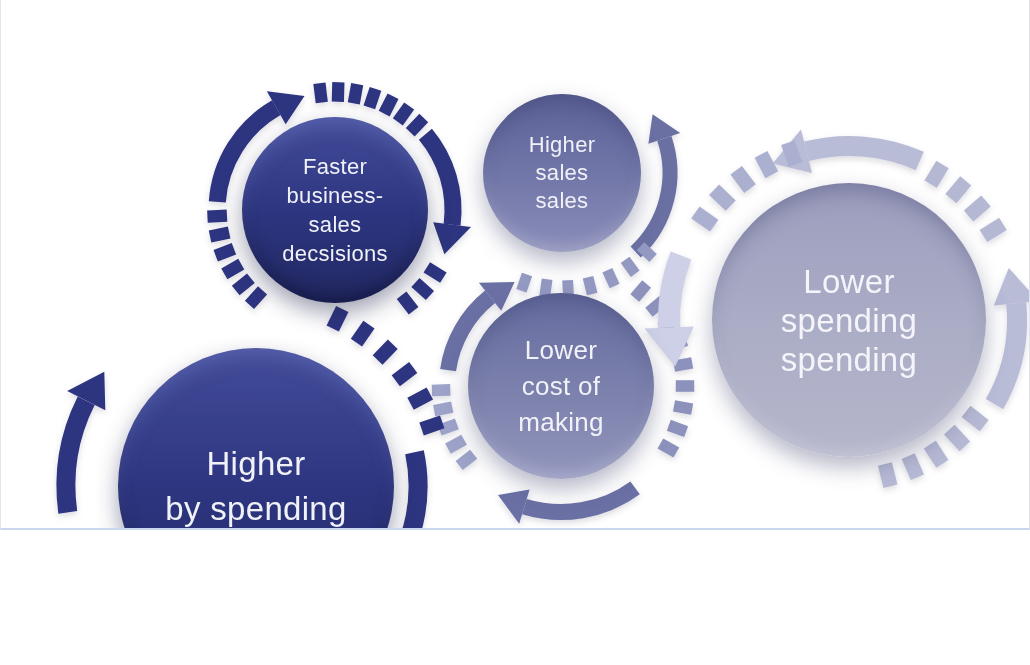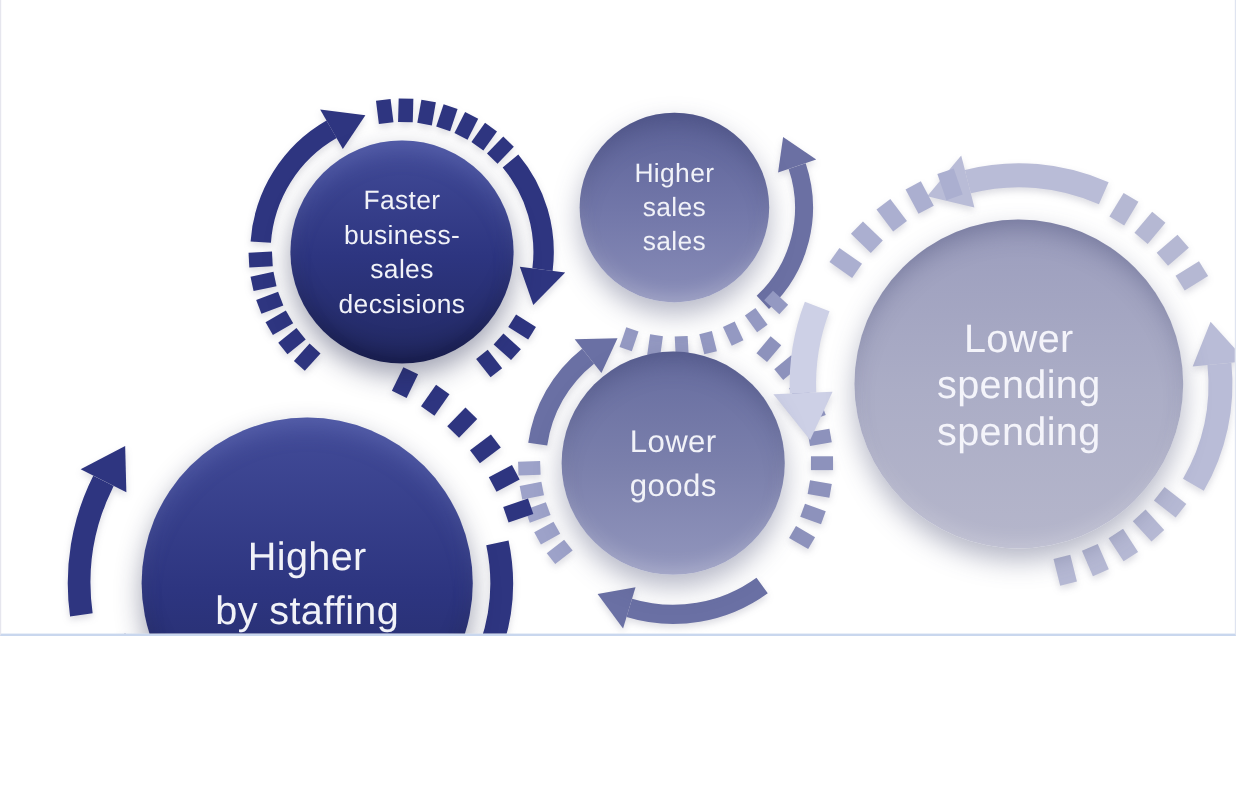--- a/index.html
+++ b/index.html
@@ -153,27 +153,28 @@
   </div>
 
   <div class="node light" style="left: 482px; top: 94px; height: 158px; width: 158px; background: linear-gradient(rgb(92, 98, 152) 0%, rgb(114, 119, 169) 52%, rgb(137, 141, 184) 100%); color: rgb(241, 242, 248); font-size: 22px; line-height: 28px;">
     <span class="ln">Higher</span>
     <span class="ln">sales</span>
     <span class="ln">sales</span>
   </div>
 
   <div class="node light" style="left: 467px; top: 293px; height: 186px; width: 186px; background: linear-gradient(rgb(102, 108, 159) 0%, rgb(123, 128, 172) 52%, rgb(146, 150, 189) 100%); color: rgb(241, 242, 248); font-size: 26px; line-height: 36px;">
     <span class="ln">Lower</span>
-    <span class="ln">goods</span>
+    <span class="ln">cost of</span>
+    <span class="ln">making</span>
   </div>
 
   <div class="node light" style="left: 711px; top: 183px; height: 274px; width: 274px; background: linear-gradient(rgb(155, 157, 189) 0%, rgb(171, 173, 198) 52%, rgb(181, 182, 203) 100%); color: rgb(244, 244, 250); font-size: 33px; line-height: 39px;">
     <span class="ln">Lower</span>
     <span class="ln">spending</span>
     <span class="ln">spending</span>
   </div>
 
   <div class="node dark" style="left: 117px; top: 348px; height: 276px; width: 276px; background: linear-gradient(rgb(67, 76, 153) 0%, rgb(45, 53, 128) 52%, rgb(34, 41, 99) 100%); color: rgb(241, 242, 248); font-size: 33px; line-height: 45px;">
     <span class="ln">Higher</span>
-    <span class="ln">by staffing</span>
+    <span class="ln">by spending</span>
   </div>
 
 </div>
 
 </body></html>

